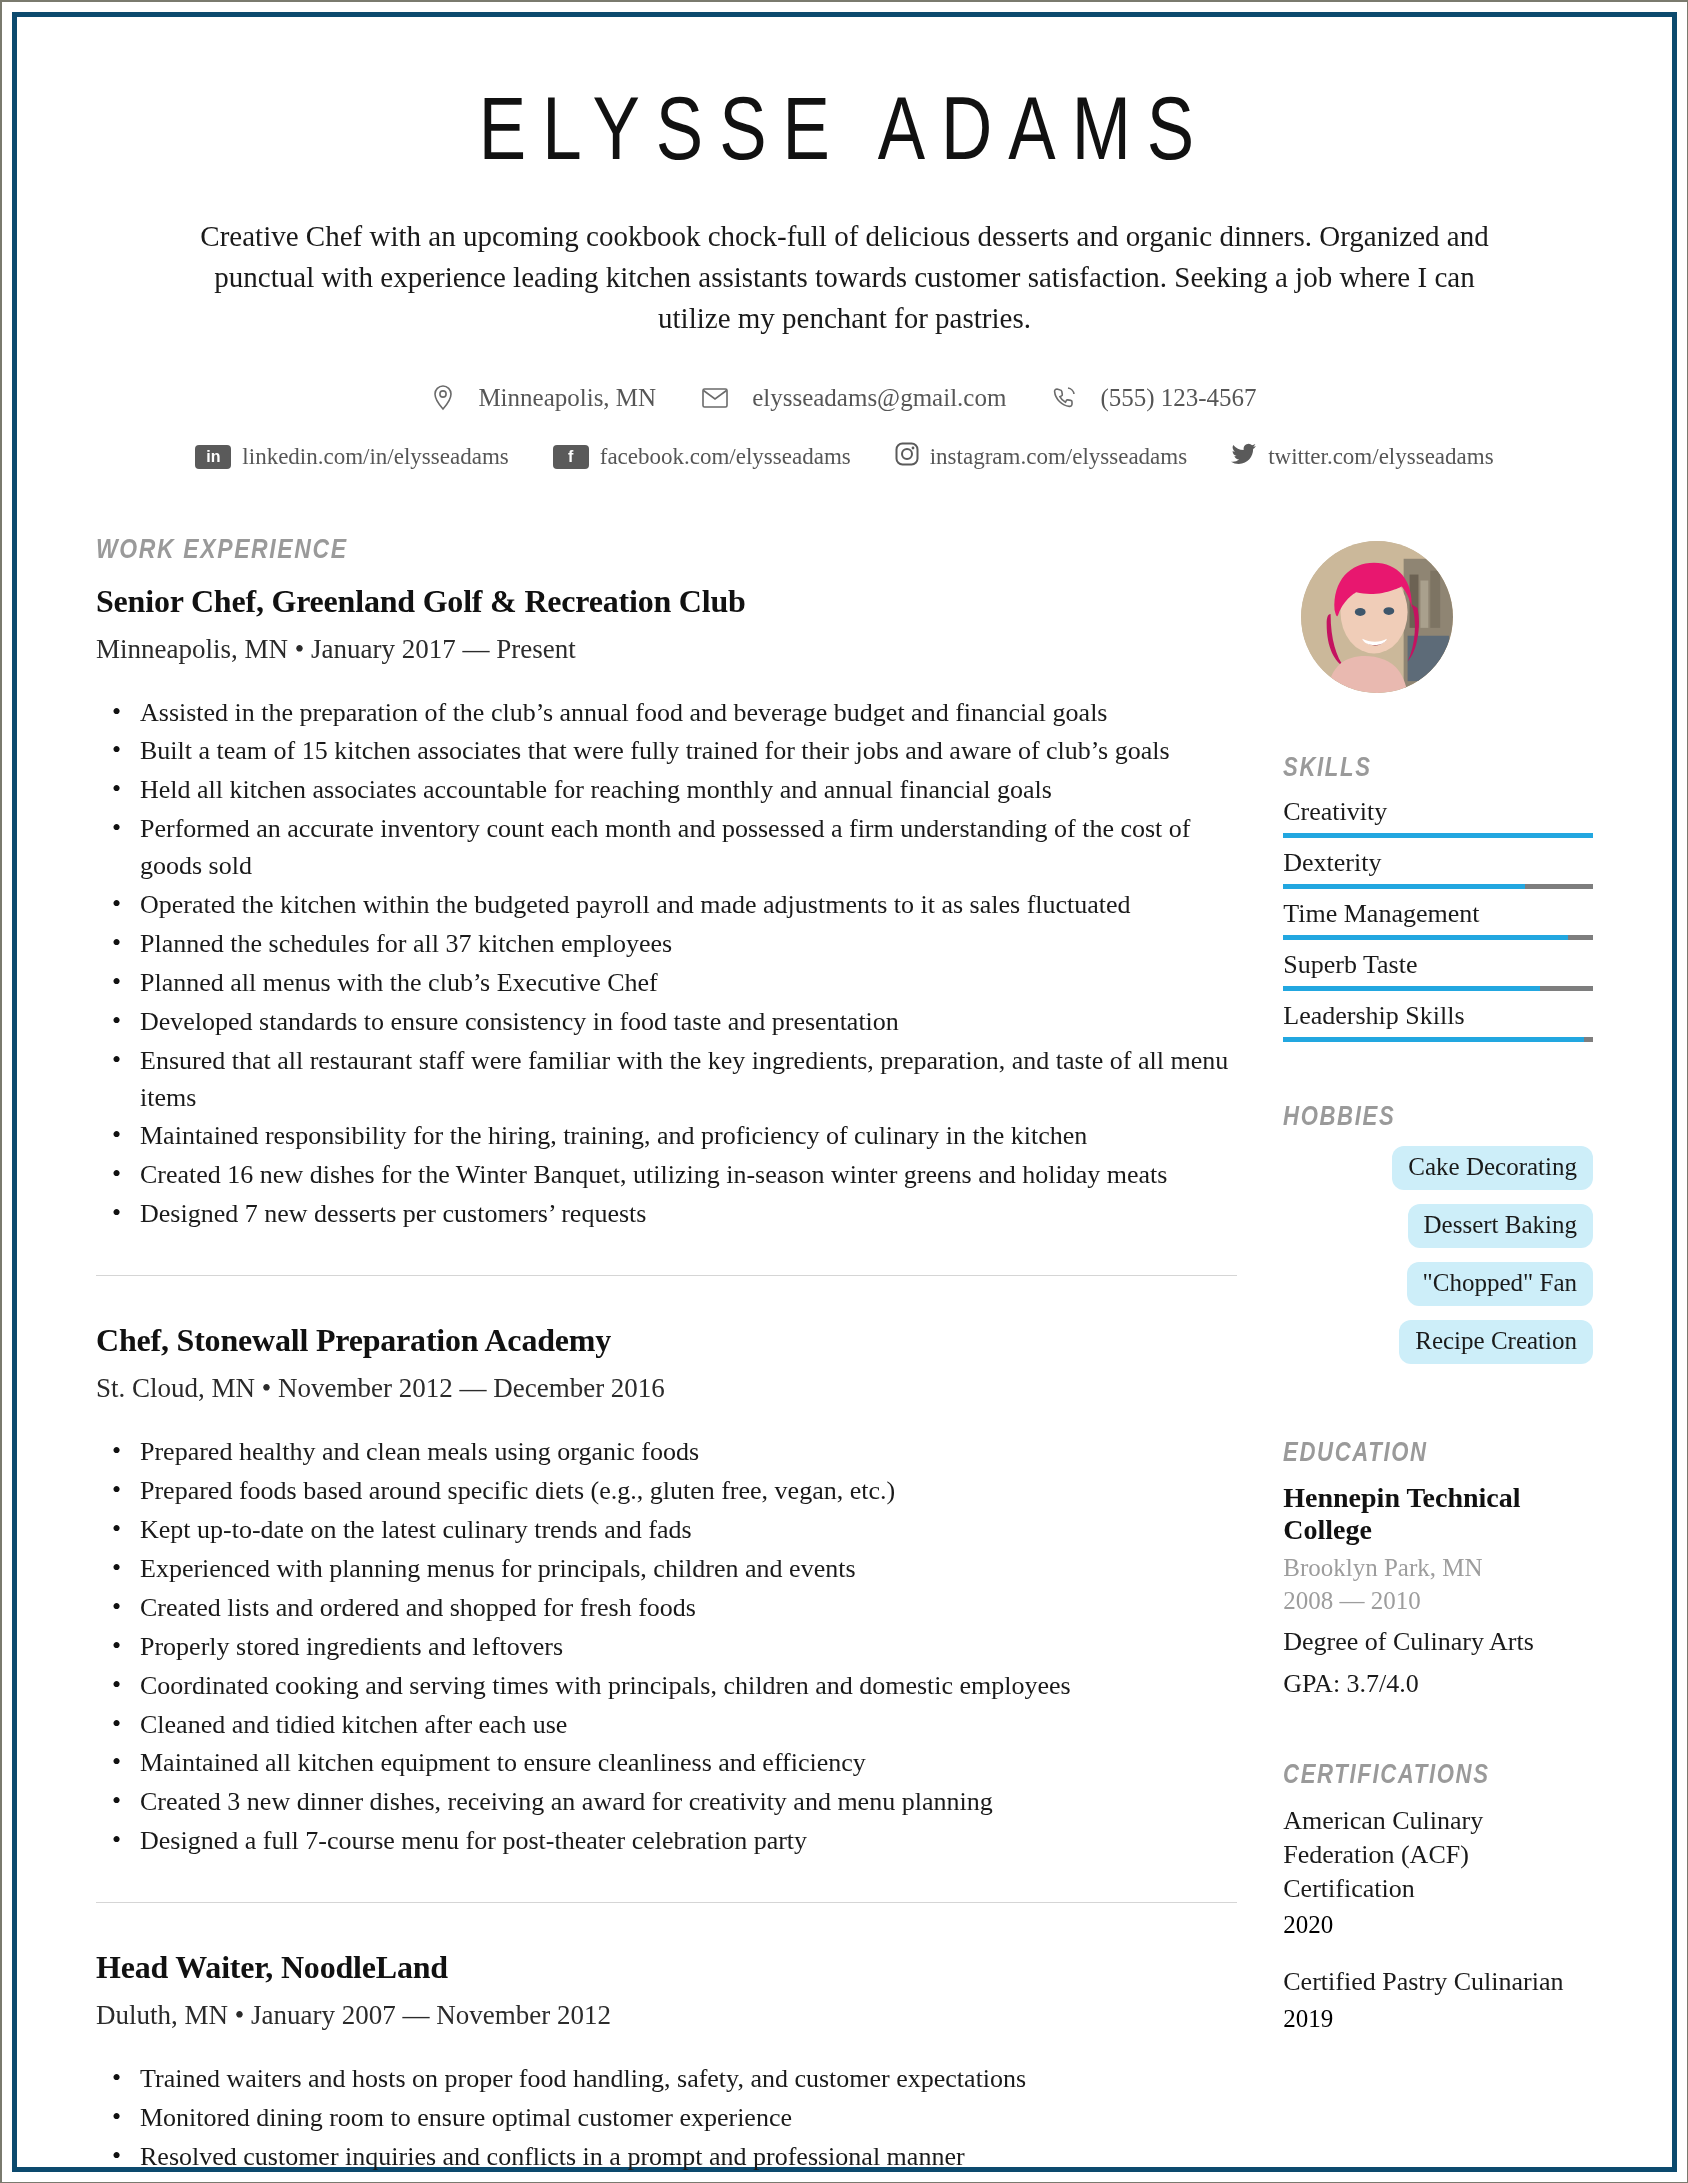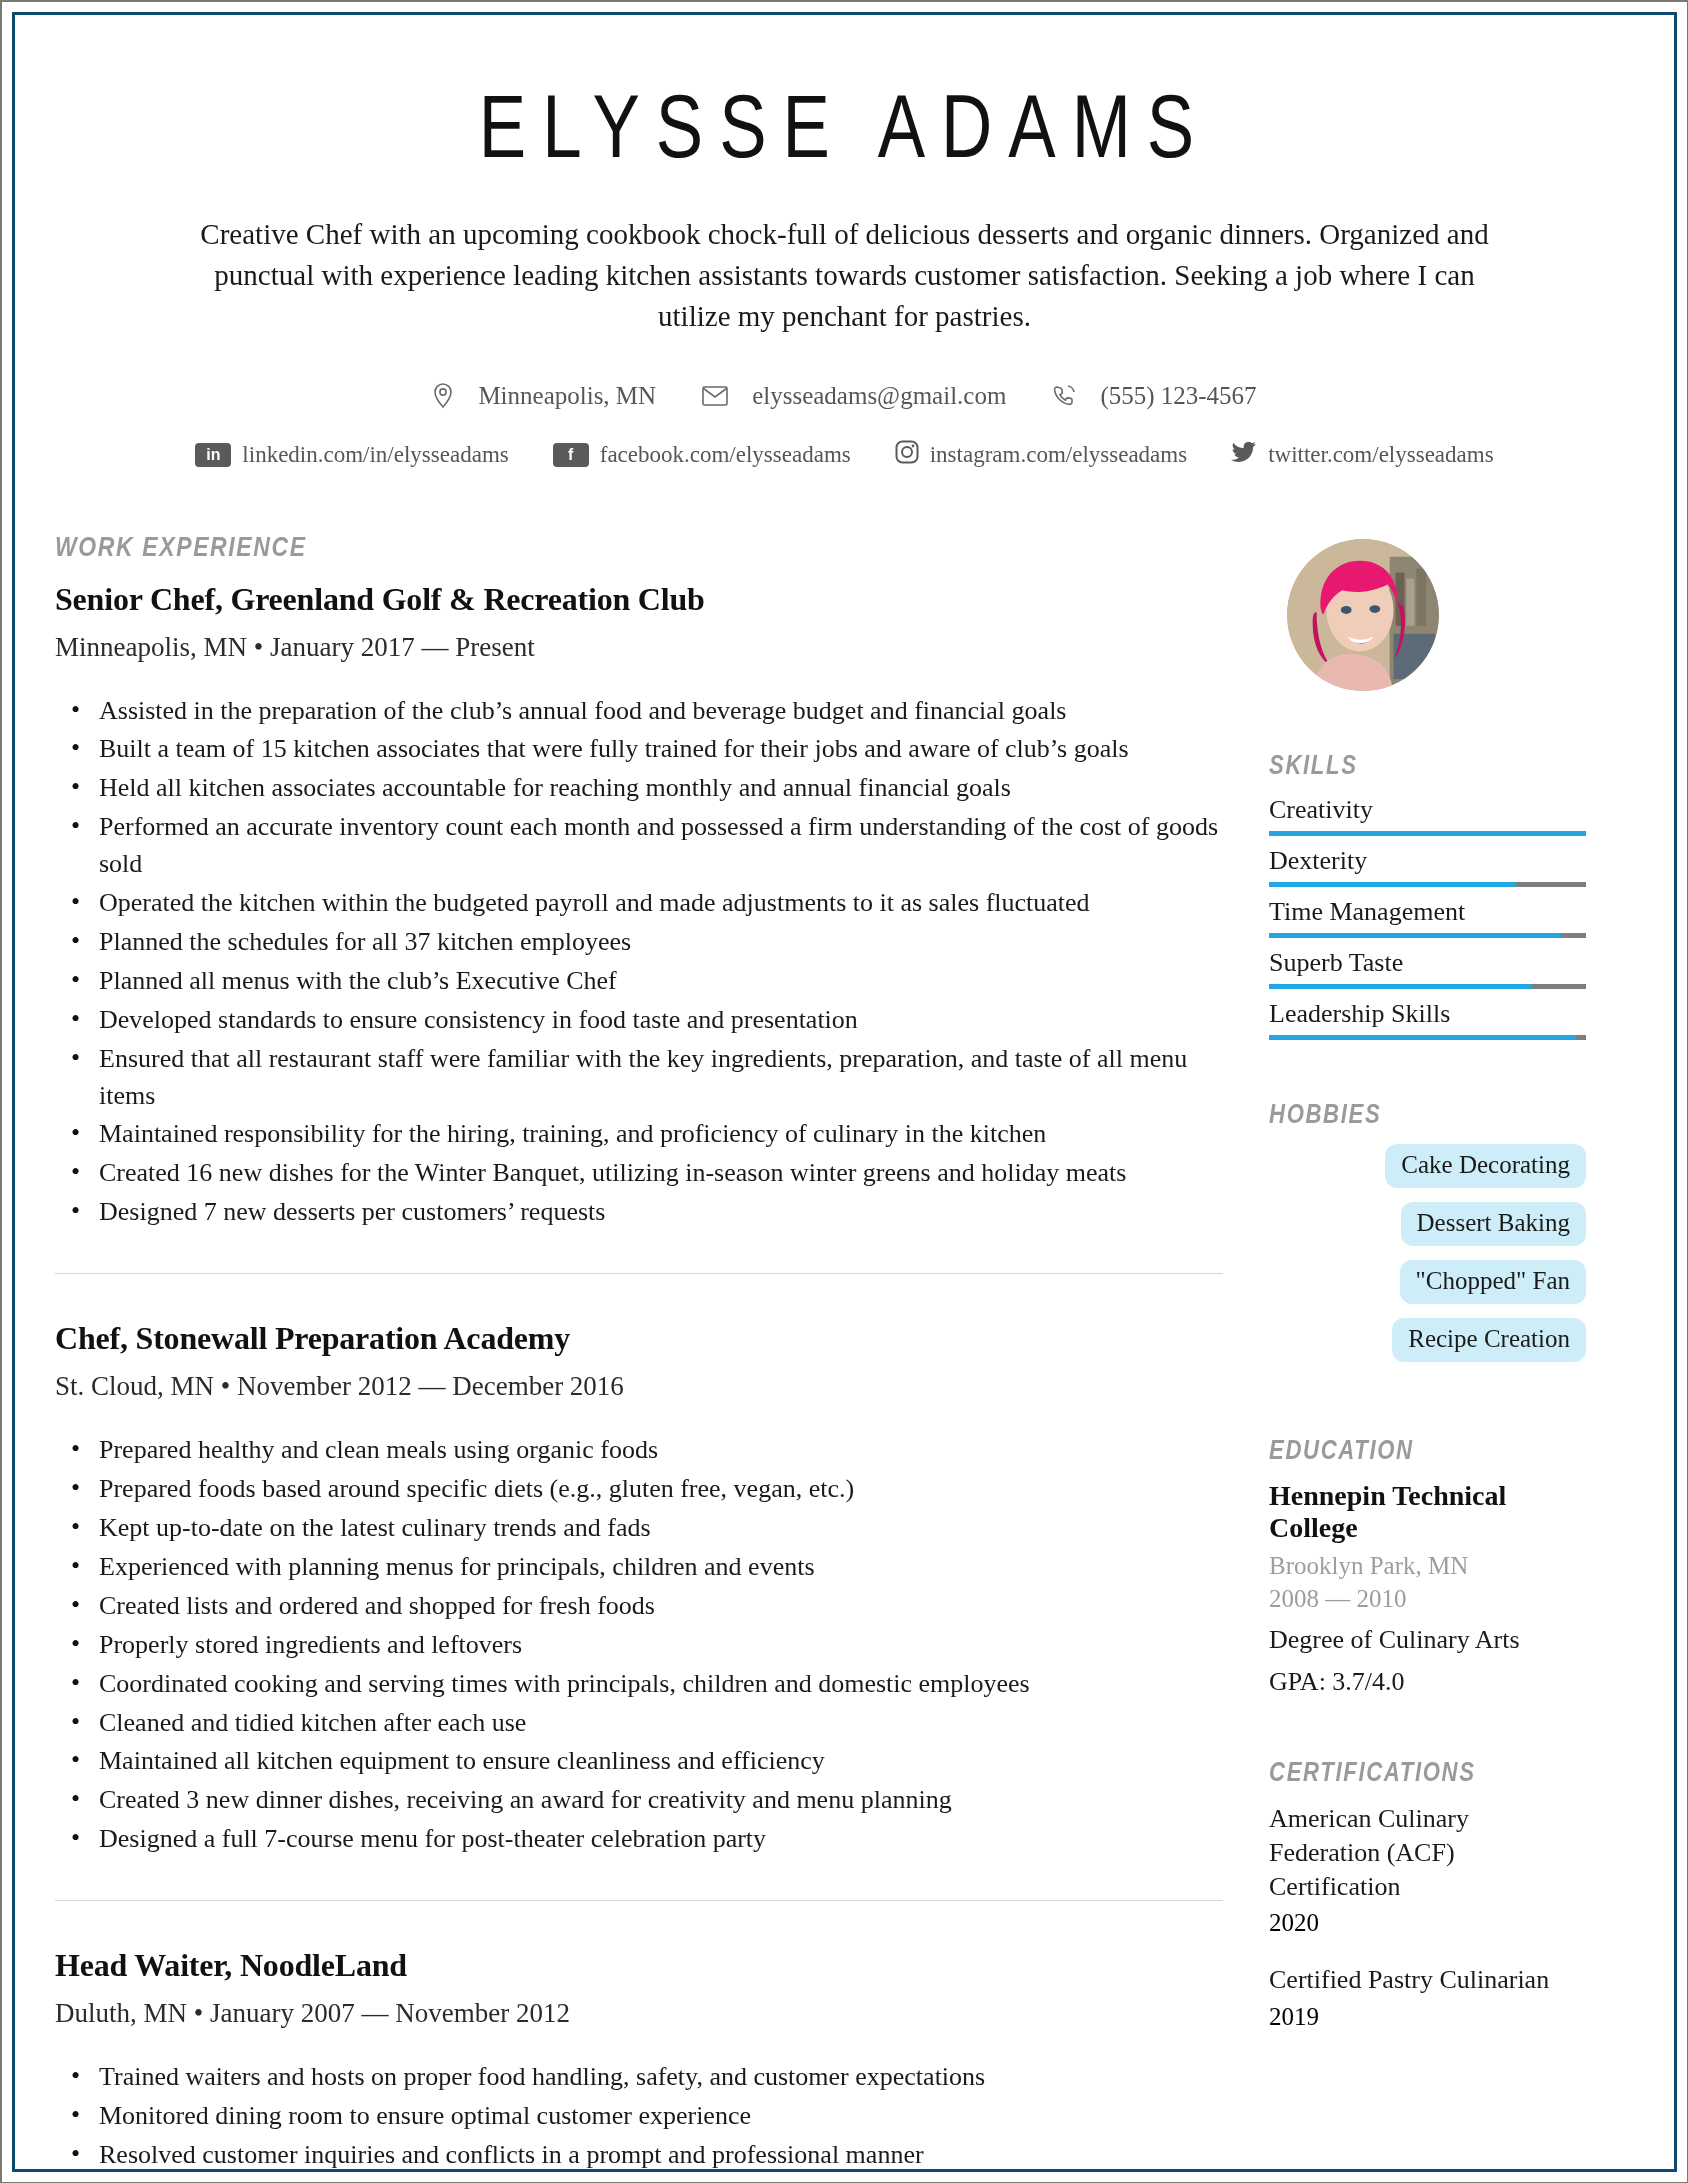--- a/index.html
+++ b/index.html
@@ -13,24 +13,24 @@
     height: 2184px;
     background: #ffffff;
     box-sizing: border-box;
     border: 2px solid #7a7a6e;
     overflow: hidden;
     font-family: "Liberation Serif", serif;
   }
   .inner {
     position: absolute;
     left: 10px; top: 10px; right: 10px; bottom: 10px;
-    border: 3px solid #0c4a6e;
+    border: 5px solid #0c4a6e;
     background: #fff;
     box-sizing: border-box;
-    padding: 0 40px;
+    padding: 0 79px;
   }
 
   
   .name {
     text-align: center;
     font-family: "Liberation Sans", sans-serif;
     font-weight: 300;
     font-size: 71px;
     letter-spacing: 16px;
     color: #111111;

